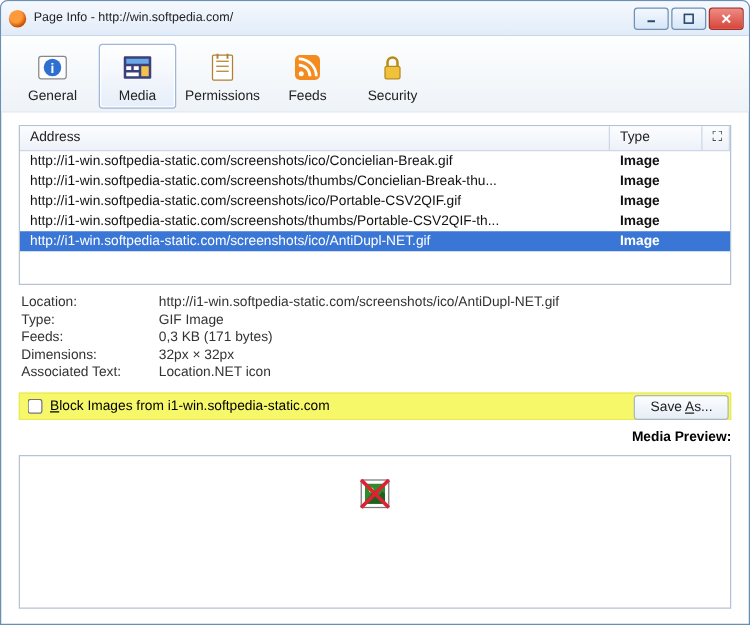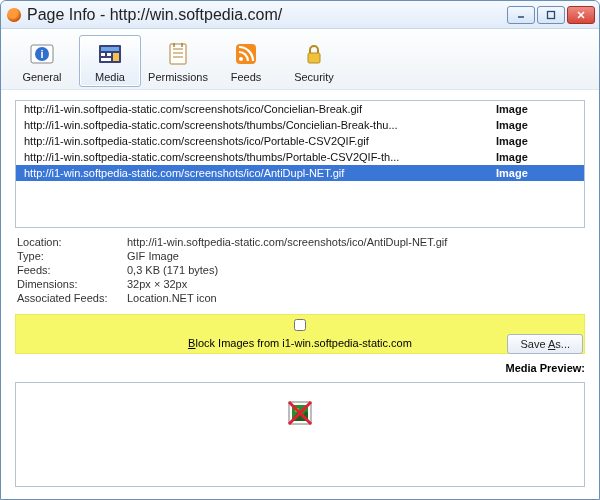--- a/index.html
+++ b/index.html
@@ -1,20 +1,20 @@
 <!DOCTYPE html>
 <html><head>
 <meta charset="utf-8">
 <style>
 * { box-sizing: border-box; margin: 0; padding: 0; font-family: "Segoe UI", Tahoma, sans-serif; font-size: 11px; }
 body { background: #fff; width: 600px; height: 500px; overflow: hidden; }
 .window { width: 600px; height: 500px; border: 1px solid #6a8fb5; border-radius: 6px 6px 0 0; background: #fff; display: flex; flex-direction: column; }
 .titlebar { height: 28px; background: linear-gradient(#f6f9fe,#e1ecf9); border-bottom: 1px solid #c8d6e8; display: flex; align-items: center; padding: 0 4px; border-radius: 6px 6px 0 0; }
 .titlebar .favicon { width: 14px; height: 14px; background: radial-gradient(circle at 40% 35%, #ff9a3c 0 40%, #c75100 70%); border-radius: 50%; margin: 0 6px 0 2px; }
-.titlebar .title { flex: 1; color: #222; font-size: 16px; }
+.titlebar .title { flex: 1; color: #222; font-size: 10px; }
 .winbtns { display: flex; gap: 2px; }
 .winbtn { width: 28px; height: 18px; border: 1px solid #6f8fb3; border-radius: 3px; background: linear-gradient(#f3f8ff,#d7e6f7); display: flex; align-items: center; justify-content: center; color: #2b4a6f; }
 .winbtn.close { background: linear-gradient(#ef8b83,#d6453a); border-color: #a33027; color: #fff; }
 .winbtn svg { width: 10px; height: 10px; }
 .toolbar { display: flex; padding: 6px 10px 2px; gap: 6px; border-bottom: 1px solid #dfe6ee; background: linear-gradient(#fdfefe,#eef3f8); }
 .tbtn { width: 62px; display: flex; flex-direction: column; align-items: center; gap: 3px; padding: 4px 0 3px; border: 1px solid transparent; border-radius: 3px; }
 .tbtn.selected { border-color: #9fb8d7; background: linear-gradient(#fff,#e6eef9); box-shadow: inset 0 0 0 1px #fff; }
 .tbtn .icn { width: 28px; height: 28px; display: flex; align-items: center; justify-content: center; }
 .tbtn .lbl { color: #222; }
 .content { flex: 1; padding: 10px 14px 12px; display: flex; flex-direction: column; gap: 6px; overflow: hidden; }
@@ -26,21 +26,21 @@
 .col.expand { width: 22px; text-align: center; }
 .listbody { flex: 1; overflow: hidden; }
 .row { display: flex; padding: 2px 0; }
 .row .c1 { flex: 1; padding: 0 8px; white-space: nowrap; overflow: hidden; text-overflow: ellipsis; color: #111; }
 .row .c2 { width: 74px; padding: 0 8px; color: #111; font-weight: bold; }
 .row .c3 { width: 22px; }
 .row.selected { background: #3a76d6; }
 .row.selected .c1, .row.selected .c2 { color: #fff; }
 .details { display: grid; grid-template-columns: 110px 1fr; row-gap: 2px; color: #333; padding: 2px 2px 4px; }
 .details .k { color: #333; }
-.highlight { background: #f7f76a; padding: 4px 6px; display: flex; align-items: center; gap: 6px; border: 1px solid #e9e95a; flex-direction: column; }
+.highlight { background: #f7f76a; padding: 4px 6px; display: flex; align-items: center; gap: 6px; border: 1px solid #e9e95a; }
 .highlight input { width: 12px; height: 12px; }
 .highlight u { text-decoration: underline; }
 .savebar { display: flex; justify-content: flex-end; margin-top: -26px; padding-right: 2px; }
 .savebtn { border: 1px solid #a8b7c9; background: linear-gradient(#fcfdff,#e6edf6); padding: 3px 12px; border-radius: 3px; color: #222; }
 .mprev-lbl { font-weight: bold; padding: 2px 0 0 2px; text-align: right; }
 .preview { flex: 1; border: 1px solid #b6c3d3; margin-top: 2px; display: flex; align-items: flex-start; justify-content: center; padding-top: 16px; background: #fff; min-height: 70px; }
 .broken { width: 28px; height: 28px; position: relative; }
 .broken svg { width: 28px; height: 28px; }
 </style>
 </head>
@@ -123,20 +123,25 @@
             <rect x="8" y="13" width="12" height="10" rx="1.5" fill="#f0c23c" stroke="#b88a1a"></rect>
             <path d="M10 13 v-3 a4 4 0 0 1 8 0 v3" fill="none" stroke="#b88a1a" stroke-width="2"></path>
           </svg>
         </div>
       <div class="lbl">Security</div>
     </div>
   </div>
 
   <div class="content">
     <div class="listwrap">
+      <div class="listhead">
+        <div class="col addr">Address</div>
+        <div class="col type">Type</div>
+        <div class="col expand">⛶</div>
+      </div>
       <div class="listbody">
         <div class="row">
             <div class="c1">http://i1-win.softpedia-static.com/screenshots/ico/Concielian-Break.gif</div>
             <div class="c2">Image</div>
             <div class="c3"></div>
           </div>
         <div class="row">
             <div class="c1">http://i1-win.softpedia-static.com/screenshots/thumbs/Concielian-Break-thu...</div>
             <div class="c2">Image</div>
             <div class="c3"></div>
@@ -161,21 +166,21 @@
 
     <div class="details">
       <div class="k">Location:</div>
         <div>http://i1-win.softpedia-static.com/screenshots/ico/AntiDupl-NET.gif</div>
       <div class="k">Type:</div>
         <div>GIF Image</div>
       <div class="k">Feeds:</div>
         <div>0,3 KB (171 bytes)</div>
       <div class="k">Dimensions:</div>
         <div>32px × 32px</div>
-      <div class="k">Associated Feeds:</div>
+      <div class="k">Associated Text:</div>
         <div>Location.NET icon</div>
     </div>
 
     <div class="highlight">
       <input type="checkbox" style="">
       <label><u>B</u>lock Images from i1-win.softpedia-static.com</label>
     </div>
 
     <div class="savebar">
       <button class="savebtn"><span>Save <u>A</u>s...</span></button>

